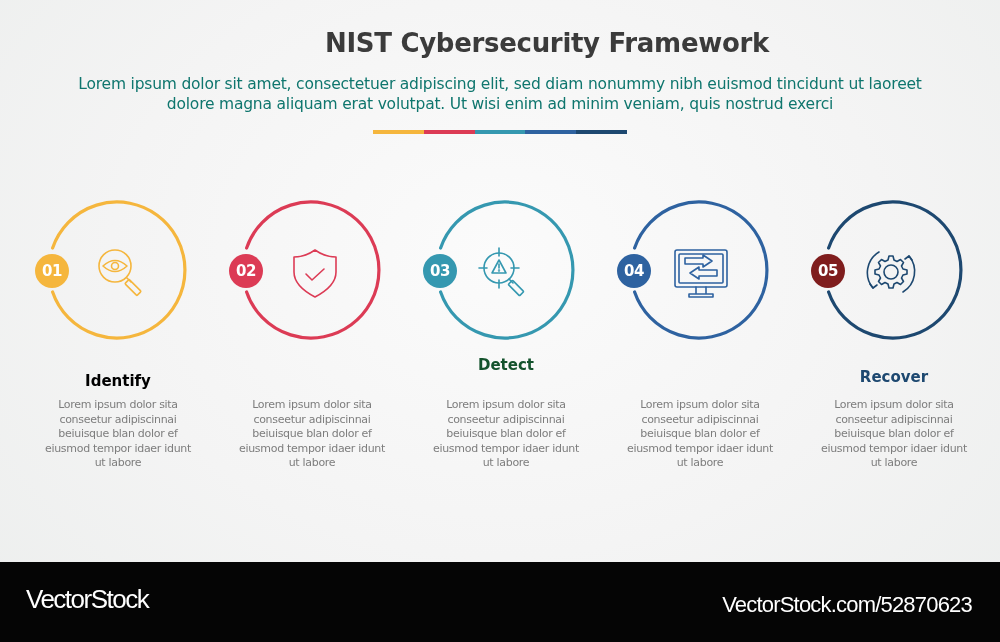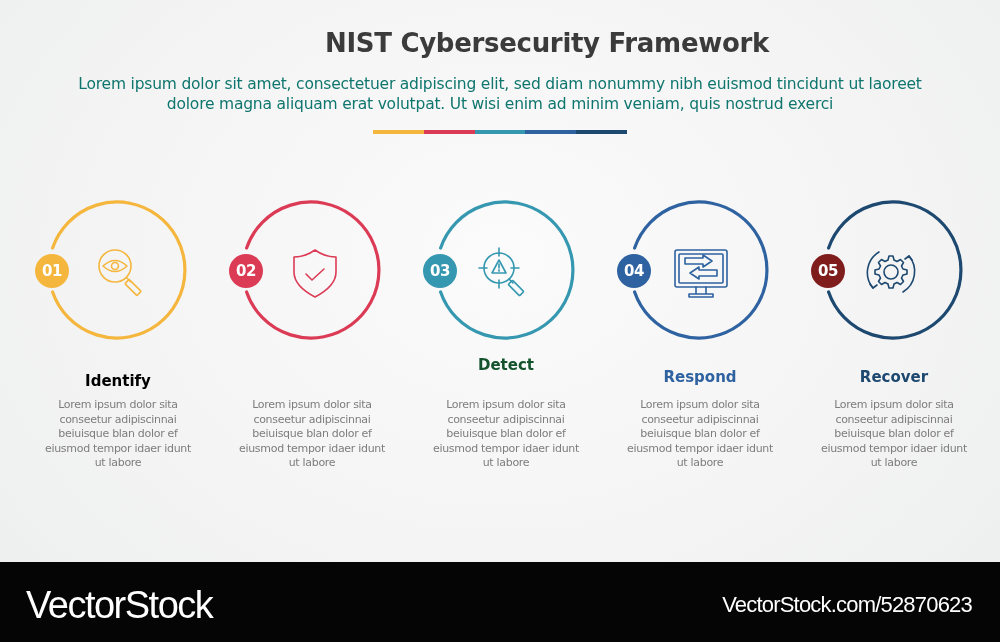--- a/index.html
+++ b/index.html
@@ -44,21 +44,21 @@
       font-family: "DejaVu Sans", sans-serif; font-size: 11px; line-height: 14.5px;
       color: #7d7d7d; letter-spacing: -0.3px;
     }
 
     .footer {
       position: absolute; left: 0; top: 562px; width: 1000px; height: 80px;
       background: #050505; color: #fff;
     }
     .footer .brand {
       position: absolute; left: 26px; top: 22px; font-family: "Liberation Sans", sans-serif;
-      font-size: 38px; letter-spacing: -1.5px; color: #ffffff;
+      font-size: 26px; letter-spacing: -1.5px; color: #ffffff;
     }
     .footer .ref {
       position: absolute; right: 28px; top: 30px; font-family: "Liberation Sans", sans-serif;
       font-size: 22px; letter-spacing: -0.8px; color: #ffffff;
     }
   </style>
 </head>
 <body>
 
 <div class="canvas">
@@ -131,21 +131,20 @@
         <g fill="none" stroke="#2e62a0" stroke-width="1.6" stroke-linecap="round" stroke-linejoin="round">
           <rect x="72" y="50" width="52" height="37" rx="2"></rect>
           <rect x="76" y="54" width="44" height="29" rx="1"></rect>
           <path d="M93 87 L93 93 M103 87 L103 93 M86 94 L110 94 L110 97 L86 97 Z"></path>
           <path d="M82 58 L100 58 L100 55 L109 61 L100 67 L100 64 L82 64 Z"></path>
           <path d="M114 70 L96 70 L96 67 L87 73 L96 79 L96 76 L114 76 Z"></path>
         </g>
       </svg>
       <div class="badge" style="left:14px; top:54px; background:#2e62a0;">04</div>
     </div>
-    <div class="step-title" style="top:168px; color:#2e62a0;">Respond</div>
     <div class="step-desc">Lorem ipsum dolor sita conseetur adipiscinnai beiuisque blan dolor ef eiusmod tempor idaer idunt ut labore</div>
   </div>
 
   <div class="step" style="left:797px;">
     <div class="ring-wrap">
       <svg width="194" height="145" viewBox="0 0 194 145">
         <path d="M 31.6 48 A 68 68 0 1 1 31.6 92" fill="none" stroke="#1d4870" stroke-width="3.2" stroke-linecap="round"></path>
         <g fill="none" stroke="#1d4870" stroke-width="1.6" stroke-linecap="round" stroke-linejoin="round">
           <path d="M92 56 L96 56 L97 60 L100 61.5 L103.5 59.5 L106.5 62.5 L104.5 66 L106 69 L110 70 L110 74 L106 75 L104.5 78 L106.5 81.5 L103.5 84.5 L100 82.5 L97 84 L96 88 L92 88 L91 84 L88 82.5 L84.5 84.5 L81.5 81.5 L83.5 78 L82 75 L78 74 L78 70 L82 69 L83.5 66 L81.5 62.5 L84.5 59.5 L88 61.5 L91 60 Z"></path>
           <circle cx="94" cy="72" r="7"></circle>

